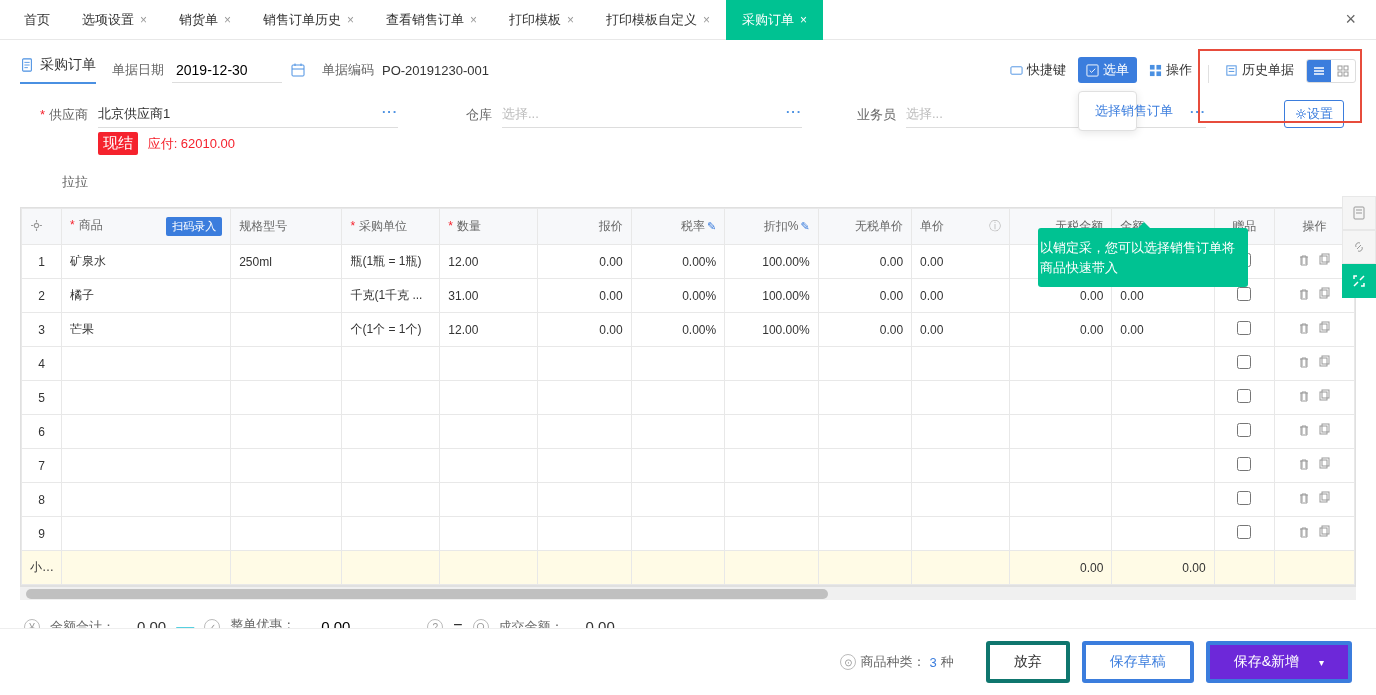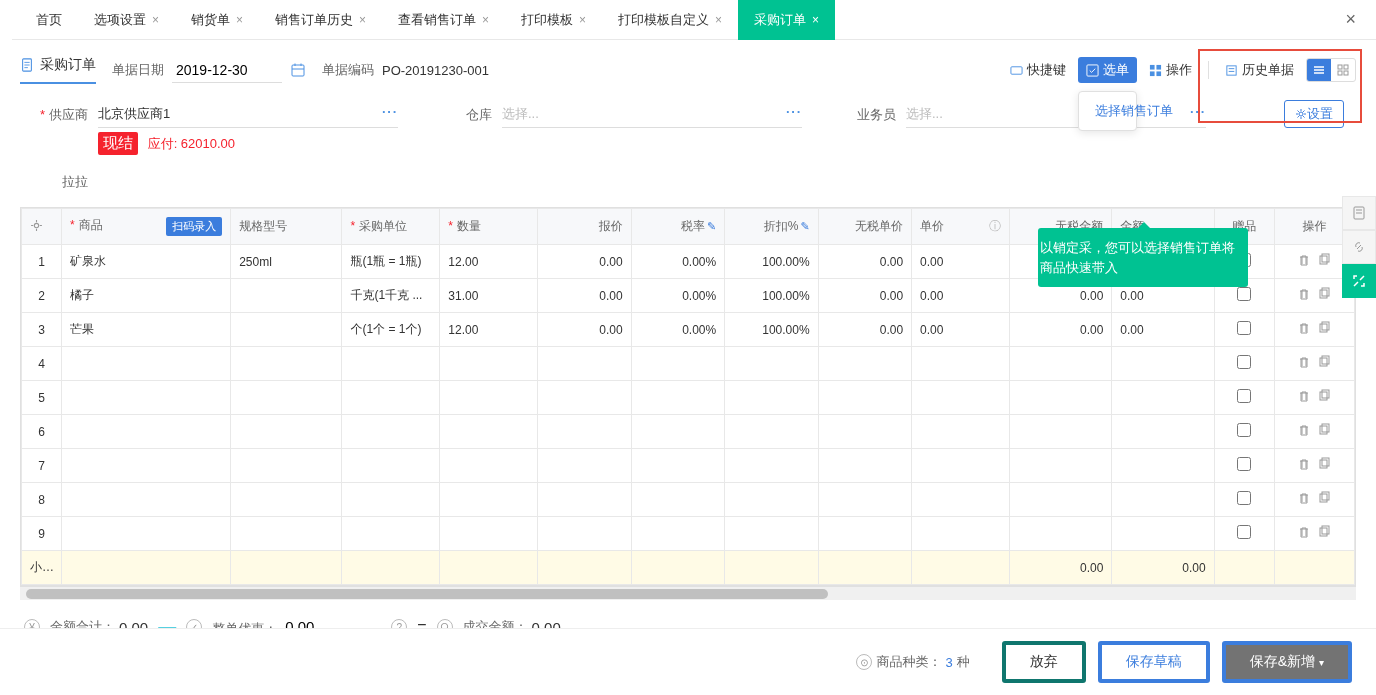--- a/index.html
+++ b/index.html
@@ -1,35 +1,35 @@
 <!DOCTYPE html>
 <html><head>
 <meta charset="utf-8">
 <style>
 * { box-sizing: border-box; margin: 0; padding: 0; }
 body { font-family: "Microsoft YaHei", "PingFang SC", sans-serif; font-size: 13px; color: #333; background: #fff; }
 
 
-.tabs-bar { display: flex; align-items: center; height: 40px; border-bottom: 1px solid #e8e8e8; padding: 0 8px; margin-left: 12px; }
+.tabs-bar { display: flex; align-items: center; height: 40px; border-bottom: 1px solid #e8e8e8; padding: 0 8px; }
 .tab { padding: 0 16px; height: 40px; display: flex; align-items: center; gap: 6px; cursor: pointer; white-space: nowrap; }
 .tab.active { background: #00c292; color: #fff; }
 .tab-close { color: #999; font-size: 12px; cursor: pointer; }
 .tab.active .tab-close { color: #fff; }
 .tabs-close-all { margin-left: auto; padding: 0 12px; font-size: 18px; cursor: pointer; color: #666; }
 
 
 .doc-header { display: flex; align-items: center; padding: 16px 20px 12px; gap: 16px; position: relative; }
 .doc-title-wrap { display: flex; align-items: center; gap: 6px; border-bottom: 2px solid #4a90e2; padding-bottom: 8px; }
 .doc-title-icon { width: 14px; height: 14px; }
 .doc-title { color: #333; font-weight: 500; font-size: 14px; }
 .header-field { display: flex; align-items: center; gap: 8px; }
 .header-label { color: #666; }
 .date-input { border: none; border-bottom: 1px solid #ddd; padding: 4px; font-size: 14px; width: 110px; outline: none; }
 .cal-icon { width: 16px; height: 16px; }
-.header-right { margin-left: auto; display: flex; align-items: center; gap: 4px; position: relative; }
+.header-right { margin-left: auto; display: flex; align-items: flex-end; gap: 4px; position: relative; }
 .toolbar-btn { display: inline-flex; align-items: center; gap: 4px; padding: 4px 8px; border-radius: 3px; cursor: pointer; font-size: 13px; }
 .toolbar-btn.primary { background: #3b7ddd; color: #fff; }
 .toolbar-btn .mini-icon { width: 13px; height: 13px; }
 .toolbar-sep { width: 1px; height: 18px; background: #e0e0e0; margin: 0 4px; }
 .view-toggle { display: flex; border: 1px solid #ddd; border-radius: 3px; overflow: hidden; }
 .view-toggle-btn { width: 24px; height: 22px; display: flex; align-items: center; justify-content: center; cursor: pointer; }
 .view-toggle-btn.active { background: #3b7ddd; color: #fff; }
 .settings-btn { color: #3b7ddd; border: 1px solid #3b7ddd; border-radius: 3px; padding: 4px 10px; cursor: pointer; display: inline-flex; align-items: center; }
 
 
@@ -77,34 +77,34 @@
 .edit-pencil { color: #3b7ddd; font-size: 11px; margin-left: 2px; }
 .info-icn { color: #bbb; float: right; }
 .row-checkbox { width: 14px; height: 14px; cursor: pointer; }
 .row-icon-btn { display: inline-block; width: 16px; height: 16px; cursor: pointer; color: #999; margin: 0 2px; }
 .subtotal-row td { background: #fffbe6; }
 .table-scroll-x { height: 14px; background: #f0f0f0; border-top: 1px solid #e0e0e0; margin: 0 20px; position: relative; }
 .scroll-thumb { position: absolute; left: 6px; top: 2px; height: 10px; width: 60%; background: #c0c0c0; border-radius: 5px; }
 
 
 .totals-bar { display: flex; align-items: center; gap: 10px; padding: 16px 24px; }
-.total-item { display: flex; align-items: flex-end; gap: 4px; color: #666; }
+.total-item { display: flex; align-items: flex-start; gap: 22px; color: #666; }
 .total-value { font-size: 15px; color: #333; }
 .circle-icn { width: 16px; height: 16px; display: inline-flex; align-items: center; justify-content: center; border: 1px solid #bbb; border-radius: 50%; font-size: 10px; color: #999; }
 .discount-input { border: none; border-bottom: 1px solid #ddd; width: 100px; padding: 2px 4px; font-size: 15px; outline: none; }
 .dash-sep { color: #3bc9db; font-size: 18px; font-weight: bold; }
 .eq-sep { color: #333; font-size: 16px; }
 
 
 .footer-bar { position: fixed; right: 0; left: 0; bottom: 0; display: flex; align-items: center; justify-content: flex-end; gap: 12px; padding: 12px 24px; background: #fff; border-top: 1px solid #eee; }
 .goods-count { color: #666; margin-right: 20px; display: flex; align-items: center; gap: 4px; }
 .goods-count .num { color: #3b7ddd; font-weight: 500; }
 .btn { padding: 8px 24px; border-radius: 3px; border: 4px solid #0f766e; background: #fff; cursor: pointer; font-size: 14px; color: #333; }
 .btn.outline-primary { color: #3b7ddd; border-color: #3b7ddd; }
-.btn.primary { background: #737373; border-color: #3b7ddd; color: #fff; display: inline-flex; align-items: center; gap: 4px; text-align: center; }
+.btn.primary { background: #6d28d9; border-color: #3b7ddd; color: #fff; display: inline-flex; align-items: center; gap: 20px; text-align: center; }
 .btn .caret { font-size: 10px; }
 
 
 .right-rail { position: fixed; right: 0; top: 196px; width: 34px; display: flex; flex-direction: column; gap: 0; }
 .rail-btn { width: 34px; height: 34px; display: flex; align-items: center; justify-content: center; background: #f5f5f5; border: 1px solid #e8e8e8; cursor: pointer; color: #999; }
 .rail-btn.active { background: #00c292; color: #fff; border-color: #00c292; }
 </style>
 </head>
 <body>
 

